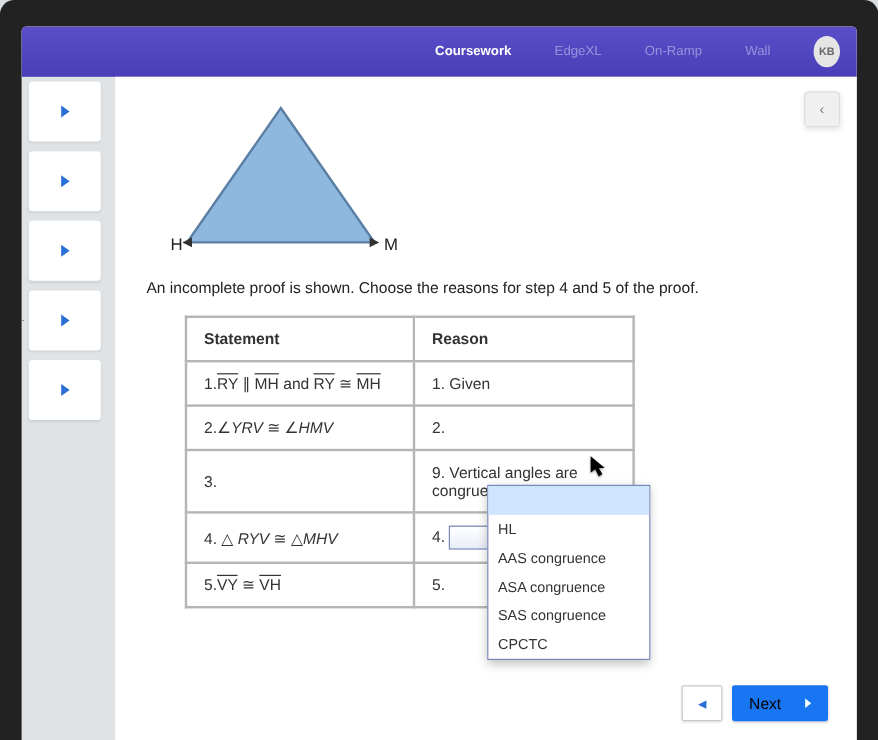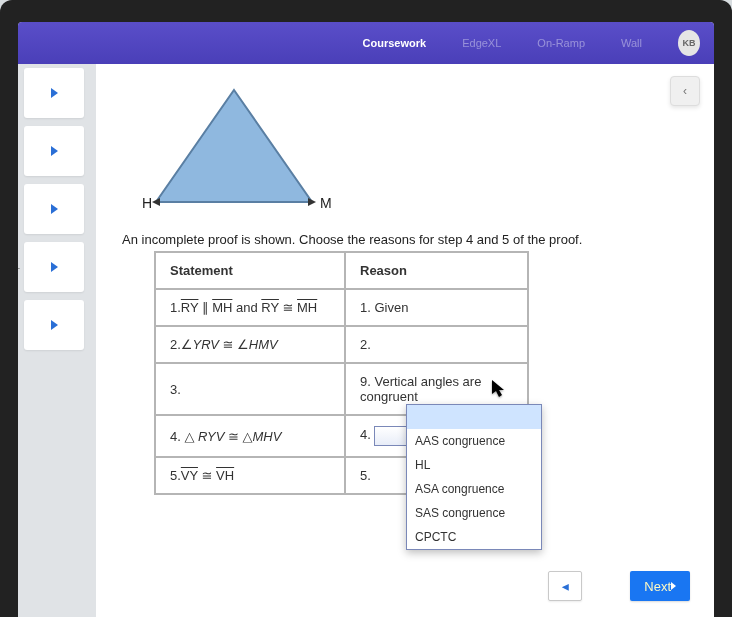--- a/index.html
+++ b/index.html
@@ -11,37 +11,37 @@
 .topbar-item.active { color: #fff; font-weight: 600; }
 .topbar-item.dim { color: rgba(255,255,255,0.4); }
 .avatar { width: 22px; height: 26px; border-radius: 50%; background: #e5e5e5; color: #666; font-size: 9px; font-weight: 600; display: flex; align-items: center; justify-content: center; }
 .sidebar { position: absolute; left: 0; top: 42px; bottom: 0; width: 72px; background: transparent; display: flex; flex-direction: column; }
 .side-item { height: 50px; margin: 4px 6px; background: #fff; border-radius: 3px; display: flex; align-items: center; justify-content: center; position: relative; box-shadow: 0 1px 2px rgba(0,0,0,0.08); }
 .side-item .tri { width: 0; height: 0; border-top: 5px solid transparent; border-bottom: 5px solid transparent; border-left: 7px solid #2a6fd6; }
 .side-label { position: absolute; left: -38px; top: 50%; transform: translateY(-50%); font-size: 11px; color: #888; }
 .main { position: absolute; left: 78px; top: 42px; right: 0; bottom: 0; background: #fff; padding: 18px 24px; overflow: visible; }
 .back-chip { position: absolute; top: 12px; right: 14px; width: 30px; height: 30px; background: #f0f0f0; border: 1px solid #ddd; border-radius: 4px; display: flex; align-items: center; justify-content: center; font-size: 12px; color: #777; box-shadow: 0 2px 4px rgba(0,0,0,0.1); }
 .triangle-svg { display: block; margin: 0 0 10px 14px; }
-.prompt { font-size: 13px; color: #222; margin: 6px 0 4px 2px; }
+.prompt { font-size: 13px; color: #222; margin: 6px 0 16px 2px; }
 table.proof { border-collapse: collapse; margin-left: 34px; }
 table.proof th, table.proof td { border: 2px solid #b5b5b5; padding: 10px 14px; font-size: 13px; color: #333; text-align: left; vertical-align: middle; }
 table.proof th { font-weight: 600; background: #fff; }
 .over { text-decoration: overline; }
 .reason-cell { width: 183px; position: relative; }
 .stmt-cell { width: 190px; border-radius: 10px; }
 .select-box { display: inline-block; width: 130px; height: 20px; border: 1px solid #7a88b8; background: linear-gradient(#fff,#e8edf8); position: relative; vertical-align: middle; }
 .select-box::after { content: ""; position: absolute; right: 4px; top: 7px; width: 0; height: 0; border-left: 4px solid transparent; border-right: 4px solid transparent; border-top: 5px solid #445; }
 .dropdown { position: absolute; left: 310px; top: 340px; width: 136px; background: #fff; border: 1px solid #7a88b8; box-shadow: 0 3px 8px rgba(0,0,0,0.25); z-index: 10; }
 .dropdown-item { padding: 5px 8px; font-size: 12px; color: #333; }
 .dropdown-item.sel { background: #cfe4ff; }
 .cursor { position: absolute; left: 396px; top: 316px; z-index: 20; }
 .cursor svg { filter: drop-shadow(0 1px 1px rgba(0,0,0,0.4)); }
 .footer-nav { position: absolute; right: 24px; bottom: 16px; display: flex; gap: 8px; }
 .nav-prev { width: 34px; height: 30px; background: #fff; border: 1px solid #c9c9c9; border-radius: 2px; display: flex; align-items: center; justify-content: center; color: #2a6fd6; font-size: 14px; box-shadow: 0 1px 2px rgba(0,0,0,0.08); }
-.nav-next { height: 30px; padding: 0 14px; background: #1976f2; color: #fef9c3; font-size: 13px; font-weight: 500; border-radius: 2px; display: flex; align-items: center; gap: 0; box-shadow: 0 1px 2px rgba(0,0,0,0.15); margin-left: 40px; }
+.nav-next { height: 30px; padding: 0 14px; background: #1976f2; color: #000000; font-size: 13px; font-weight: 500; border-radius: 2px; display: flex; align-items: center; gap: 20px; box-shadow: 0 1px 2px rgba(0,0,0,0.15); }
 .nav-next .tri { width: 0; height: 0; border-top: 4px solid transparent; border-bottom: 4px solid transparent; border-left: 5px solid #fff; }
 </style>
 </head>
 <body>
 
 <div class="monitor-edge">
 <div class="screen">
 
   <div class="topbar">
     <span class="topbar-item active">Coursework</span>
@@ -109,22 +109,22 @@
       </tr>
       <tr>
         <td class="stmt-cell">5.<span class="over">VY</span> ≅ <span class="over">VH</span></td>
         <td class="reason-cell">5.</td>
       </tr>
     </tbody>
         </table>
 
     <div class="dropdown">
       <div class="dropdown-item sel">&nbsp;</div>
+      <div class="dropdown-item">HL</div>
       <div class="dropdown-item">AAS congruence</div>
-      <div class="dropdown-item">HL</div>
       <div class="dropdown-item">ASA congruence</div>
       <div class="dropdown-item">SAS congruence</div>
       <div class="dropdown-item">CPCTC</div>
     </div>
 
     <div class="cursor">
       <svg width="14" height="18">
             <polygon points="0,0 0,14 4,11 7,17 10,15 7,10 12,10" fill="#000"></polygon>
           </svg>
     </div>

